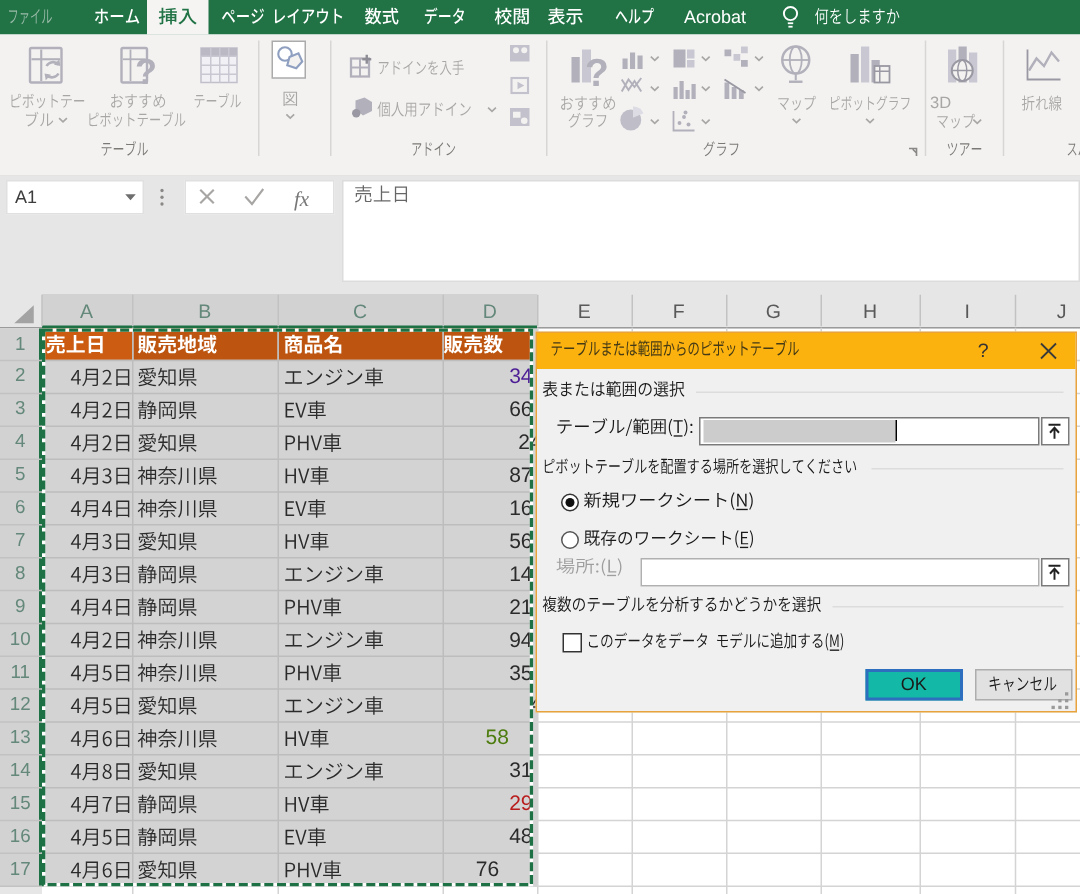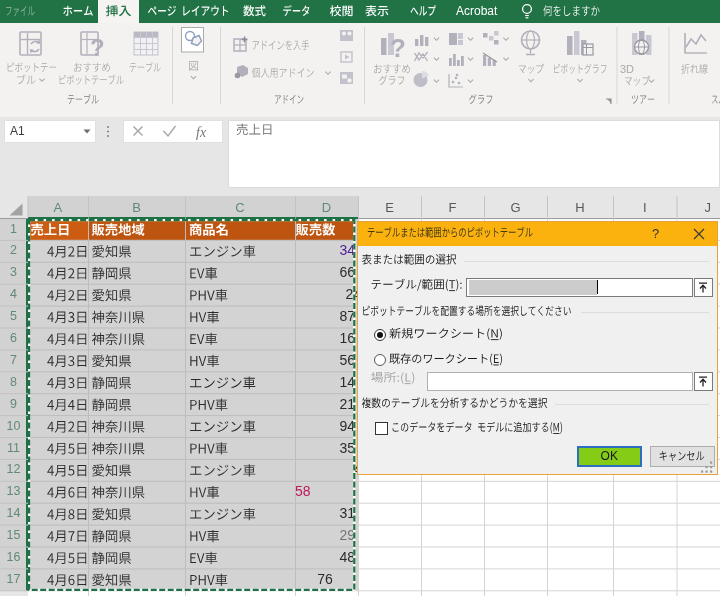--- a/index.html
+++ b/index.html
@@ -57,23 +57,23 @@
     <div style="position:absolute;left:295px;top:262.3px;width:60px;height:21.9px;font:14px 'Liberation Sans',sans-serif;color:#2b2b2b;text-align:right;line-height:21.9px">66</div>
     <div style="position:absolute;left:295px;top:284.2px;width:66px;height:21.9px;font:14px 'Liberation Sans',sans-serif;color:#2b2b2b;text-align:right;line-height:21.9px">24</div>
     <div style="position:absolute;left:295px;top:306.1px;width:60px;height:21.9px;font:14px 'Liberation Sans',sans-serif;color:#2b2b2b;text-align:right;line-height:21.9px">87</div>
     <div style="position:absolute;left:295px;top:328.0px;width:60px;height:21.9px;font:14px 'Liberation Sans',sans-serif;color:#2b2b2b;text-align:right;line-height:21.9px">16</div>
     <div style="position:absolute;left:295px;top:349.9px;width:60px;height:21.9px;font:14px 'Liberation Sans',sans-serif;color:#2b2b2b;text-align:right;line-height:21.9px">56</div>
     <div style="position:absolute;left:295px;top:371.79999999999995px;width:60px;height:21.9px;font:14px 'Liberation Sans',sans-serif;color:#2b2b2b;text-align:right;line-height:21.9px">14</div>
     <div style="position:absolute;left:295px;top:393.7px;width:60px;height:21.9px;font:14px 'Liberation Sans',sans-serif;color:#2b2b2b;text-align:right;line-height:21.9px">21</div>
     <div style="position:absolute;left:295px;top:415.6px;width:60px;height:21.9px;font:14px 'Liberation Sans',sans-serif;color:#2b2b2b;text-align:right;line-height:21.9px">94</div>
     <div style="position:absolute;left:295px;top:437.5px;width:60px;height:21.9px;font:14px 'Liberation Sans',sans-serif;color:#2b2b2b;text-align:right;line-height:21.9px">35</div>
     <div style="position:absolute;left:295px;top:459.4px;width:74px;height:21.9px;font:14px 'Liberation Sans',sans-serif;color:#2b2b2b;text-align:right;line-height:21.9px">40</div>
-    <div style="position:absolute;left:295px;top:481.29999999999995px;width:73px;height:21.9px;font:14px 'Liberation Sans',sans-serif;color:#be185d;text-align:left;line-height:21.9px">58</div>
+    <div style="position:absolute;left:295px;top:481.29999999999995px;width:73px;height:21.9px;font:14px 'Liberation Sans',sans-serif;color:#4d7c0f;text-align:center;line-height:21.9px">58</div>
     <div style="position:absolute;left:295px;top:503.2px;width:60px;height:21.9px;font:14px 'Liberation Sans',sans-serif;color:#2b2b2b;text-align:right;line-height:21.9px">31</div>
-    <div style="position:absolute;left:295px;top:525.0999999999999px;width:60px;height:21.9px;font:14px 'Liberation Sans',sans-serif;color:#737373;text-align:right;line-height:21.9px">29</div>
+    <div style="position:absolute;left:295px;top:525.0999999999999px;width:60px;height:21.9px;font:14px 'Liberation Sans',sans-serif;color:#b91c1c;text-align:right;line-height:21.9px">29</div>
     <div style="position:absolute;left:295px;top:547.0px;width:60px;height:21.9px;font:14px 'Liberation Sans',sans-serif;color:#2b2b2b;text-align:right;line-height:21.9px">48</div>
     <div style="position:absolute;left:295px;top:568.9px;width:60px;height:21.9px;font:14px 'Liberation Sans',sans-serif;color:#2b2b2b;text-align:center;line-height:21.9px">76</div>
     <svg width="720" height="596" style="position:absolute;left:0;top:0">
       <line x1="88.5" y1="218.5" x2="88.5" y2="596" stroke="#d4d4d4" stroke-width="1"></line>
       <line x1="185.5" y1="218.5" x2="185.5" y2="596" stroke="#d4d4d4" stroke-width="1"></line>
       <line x1="295.5" y1="218.5" x2="295.5" y2="596" stroke="#d4d4d4" stroke-width="1"></line>
       <line x1="358.5" y1="218.5" x2="358.5" y2="596" stroke="#d4d4d4" stroke-width="1"></line>
       <line x1="421.5" y1="218.5" x2="421.5" y2="596" stroke="#d4d4d4" stroke-width="1"></line>
       <line x1="484.5" y1="218.5" x2="484.5" y2="596" stroke="#d4d4d4" stroke-width="1"></line>
       <line x1="547.5" y1="218.5" x2="547.5" y2="596" stroke="#d4d4d4" stroke-width="1"></line>
@@ -280,21 +280,21 @@
       </svg>
       <div style="position:absolute;left:336px;top:150px;width:19px;height:18.5px;background:#fff;border:1px solid #7a7a7a;box-sizing:border-box"></div>
       <svg width="12" height="12" style="position:absolute;left:339.5px;top:153.5px">
         <path d="M2 1.2 L10 1.2 M6 3.5 L6 10.5 M3 6.5 L6 3.2 L9 6.5" stroke="#222" stroke-width="1.3" fill="none"></path>
       </svg>
       <div style="position:absolute;left:69px;top:150px;width:266.5px;height:18.5px;background:#fff;border:1px solid #b0b0b0;box-sizing:border-box"></div>
       <div style="position:absolute;left:16.5px;top:106.5px;width:12px;height:12px;border-radius:50%;border:1px solid #333;background:#fff;box-sizing:border-box"></div>
       <div style="position:absolute;left:19.5px;top:109.5px;width:6px;height:6px;border-radius:50%;background:#111"></div>
       <div style="position:absolute;left:16.5px;top:131.8px;width:12px;height:12px;border-radius:50%;border:1px solid #555;background:#fff;box-sizing:border-box"></div>
       <div style="position:absolute;left:17.5px;top:200px;width:13px;height:13px;border:1px solid #333;background:#fff;box-sizing:border-box"></div>
-      <div style="position:absolute;left:219.5px;top:224px;width:64.5px;height:20.5px;background:#84cc16;border:2px solid #2d6fbe;box-sizing:border-box;font:12px 'Liberation Sans',sans-serif;color:#1a1a1a;text-align:center;line-height:16.5px">OK</div>
+      <div style="position:absolute;left:219.5px;top:224px;width:64.5px;height:20.5px;background:#14b8a6;border:2px solid #2d6fbe;box-sizing:border-box;font:12px 'Liberation Sans',sans-serif;color:#1a1a1a;text-align:center;line-height:16.5px">OK</div>
       <div style="position:absolute;left:292.5px;top:224px;width:64.5px;height:20.5px;background:#e1e1e1;border:1px solid #adadad;box-sizing:border-box"></div>
       <svg width="361" height="254" style="position:absolute;left:0;top:0">
         <rect x="347.5" y="248.5" width="2.2" height="2.2" fill="#9a9a9a"></rect>
         <rect x="352" y="248.5" width="2.2" height="2.2" fill="#9a9a9a"></rect>
         <rect x="352" y="244" width="2.2" height="2.2" fill="#9a9a9a"></rect>
         <rect x="343" y="248.5" width="2.2" height="2.2" fill="#9a9a9a"></rect>
         <rect x="347.5" y="244" width="2.2" height="2.2" fill="#9a9a9a"></rect>
         <rect x="352" y="239.5" width="2.2" height="2.2" fill="#9a9a9a"></rect>
       </svg>
     </div>

